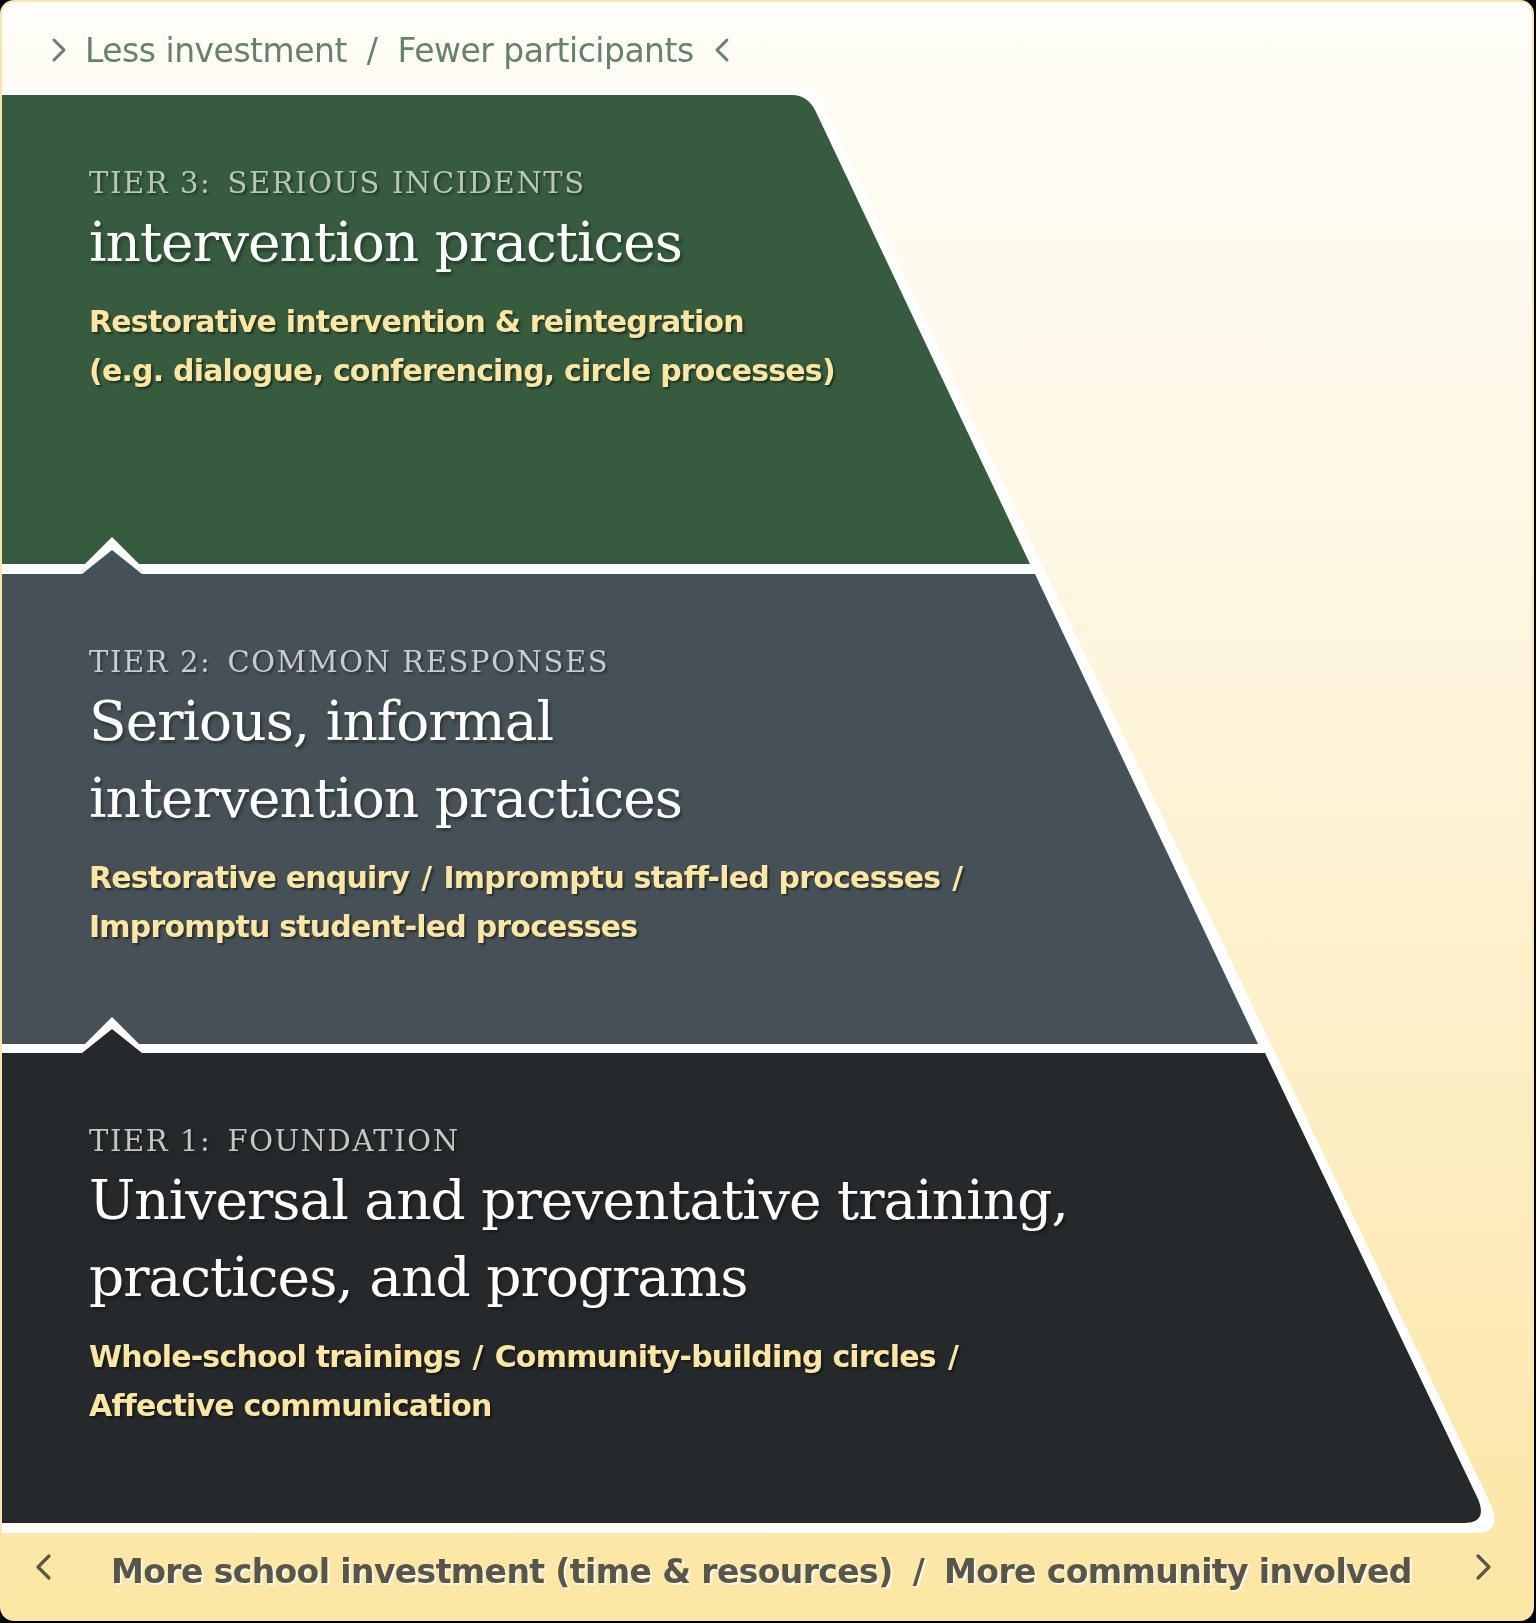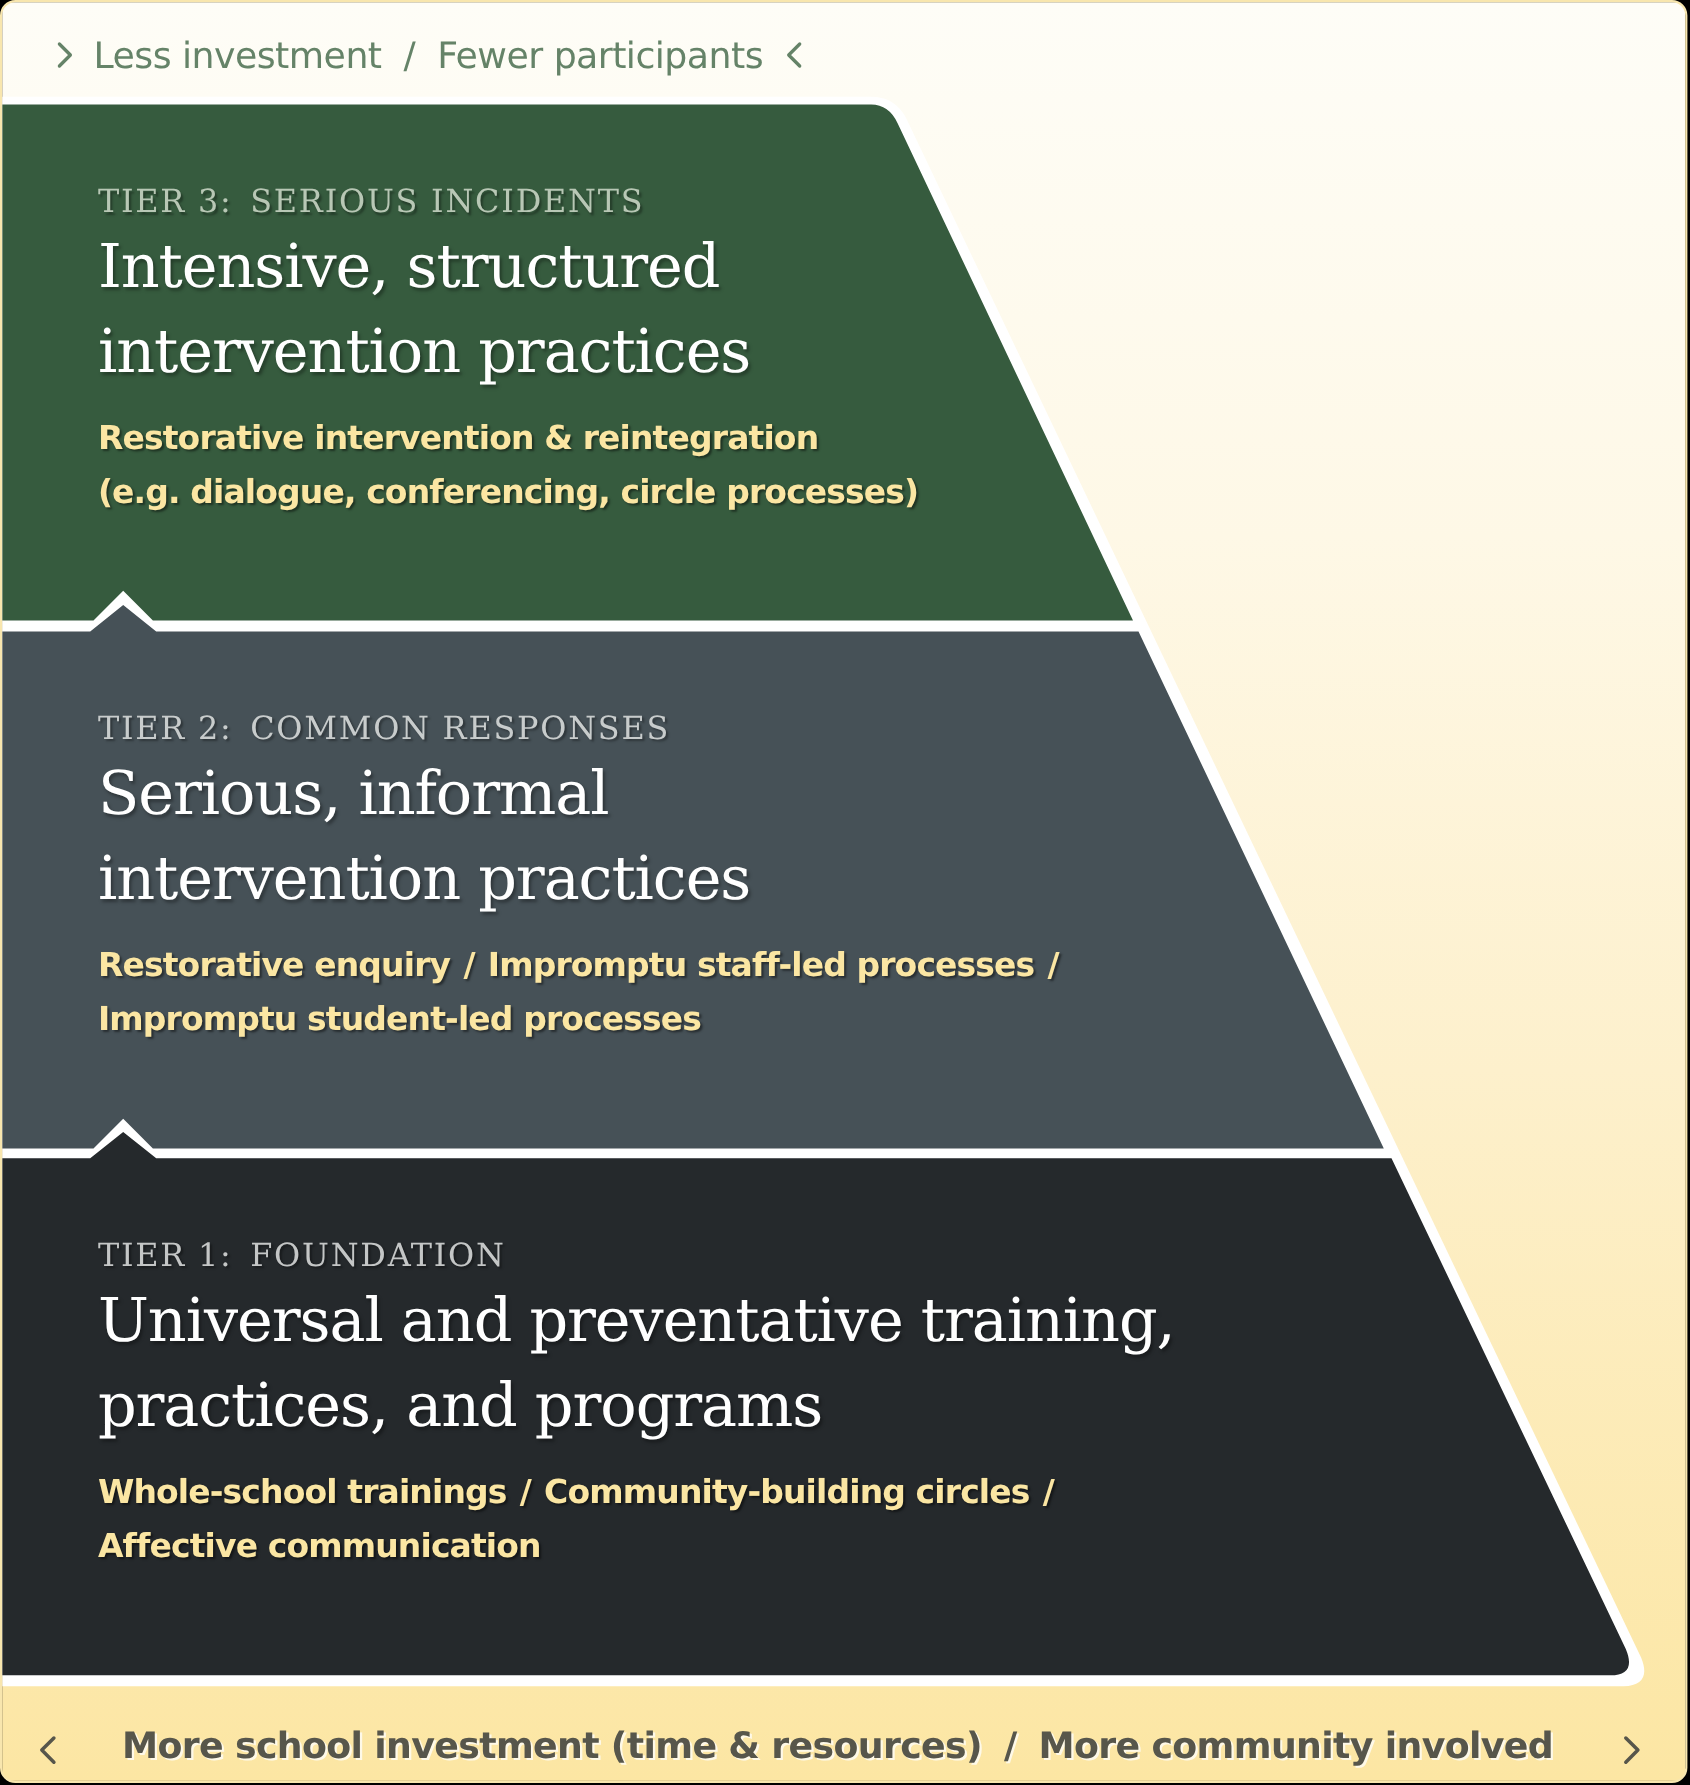--- a/index.html
+++ b/index.html
@@ -13,21 +13,21 @@
     overflow: hidden;
   }
   .top-caption {
     position: absolute; left: 33px; top: 22px; height: 52px;
     display: flex; align-items: center;
     font-family: "DejaVu Sans", sans-serif; font-size: 33px; font-weight: 500;
     color: #658368; letter-spacing: -0.5px;
   }
   .bottom-caption {
     position: absolute; left: 33px; top: 1550px; height: 54px;
-    display: flex; align-items: flex-end;
+    display: flex; align-items: flex-start;
     font-family: "DejaVu Sans", sans-serif; font-size: 33px; font-weight: bold;
     color: #57564b; letter-spacing: -0.6px;
     text-shadow: 2px 2px 0 rgba(255,255,255,0.75);
   }
   .caption-sep { margin: 0 20px; }
   .arrow { display: inline-flex; align-items: center; }
   .pyramid { position: absolute; left: 0; top: 0; width: 1536px; height: 1623px; }
   .tier-text { position: absolute; left: 87px; }
   .tier-label {
     font-family: "DejaVu Serif", serif; font-weight: normal; font-size: 29px;
@@ -94,21 +94,20 @@
     <path d="M -10 572 L 80 572 L 110 548 L 140 572 L 1033 572 L 1256 1042 L 137 1042 L 110 1015 L 83 1042 L -10 1042 Z" fill="#465157"></path>
 
     <path d="M -10 1051 L 80 1051 L 110 1027 L 140 1051 L 1263 1051 L 1476 1497 Q 1486 1521 1462 1521 L -10 1521 Z" fill="#25292c"></path>
   </svg>
 
   <div class="tier-text" style="top:164px">
     <div class="tier-label" style="color:#b8c7b5">
       <span class="num">Tier 3:</span><span>Serious incidents</span>
     </div>
     <div class="tier-headline">
-      <div>Intensive, structured</div>
       <div>intervention practices</div>
     </div>
     <div class="tier-details">
       <div>Restorative intervention &amp; reintegration</div>
       <div>(e.g. dialogue, conferencing, circle processes)</div>
     </div>
   </div>
 
   <div class="tier-text" style="top:643px">
     <div class="tier-label" style="color:#c8cccc">

